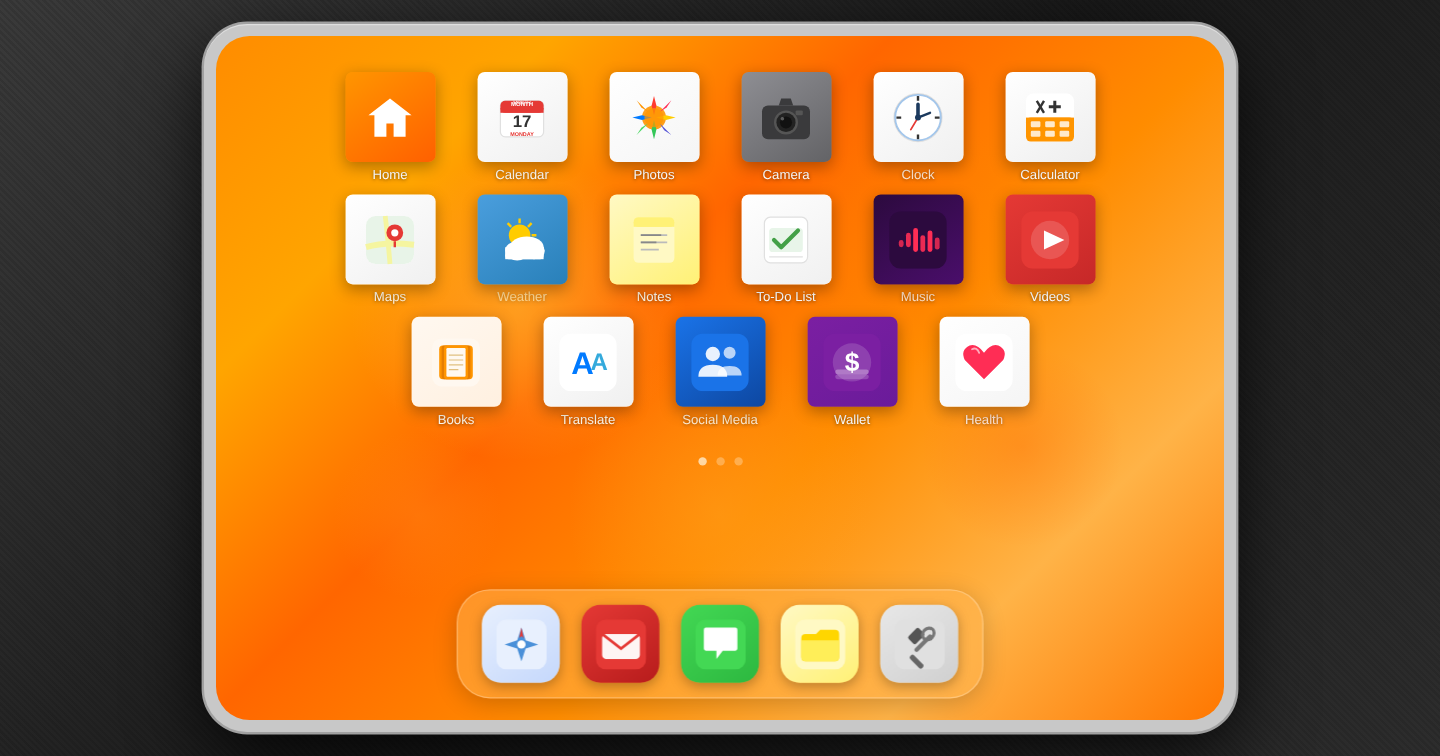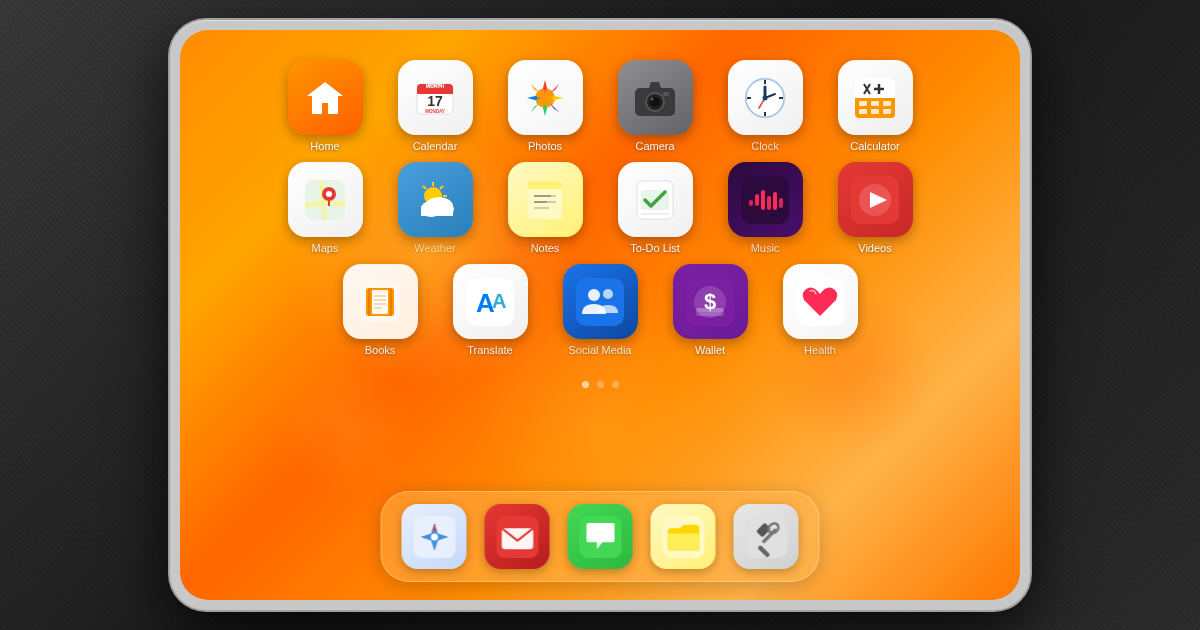--- a/index.html
+++ b/index.html
@@ -87,21 +87,21 @@
       flex-direction: column;
       align-items: center;
       gap: 5px;
       cursor: pointer;
       width: 90px;
     }
 
     .app-icon {
       width: 75px;
       height: 75px;
-      border-radius: 18px;
+      border-radius: 6px;
       display: flex;
       align-items: center;
       justify-content: center;
       font-size: 36px;
       position: relative;
       overflow: hidden;
       box-shadow: 0 4px 12px rgba(0,0,0,0.3);
     }
 
     .app-label {

